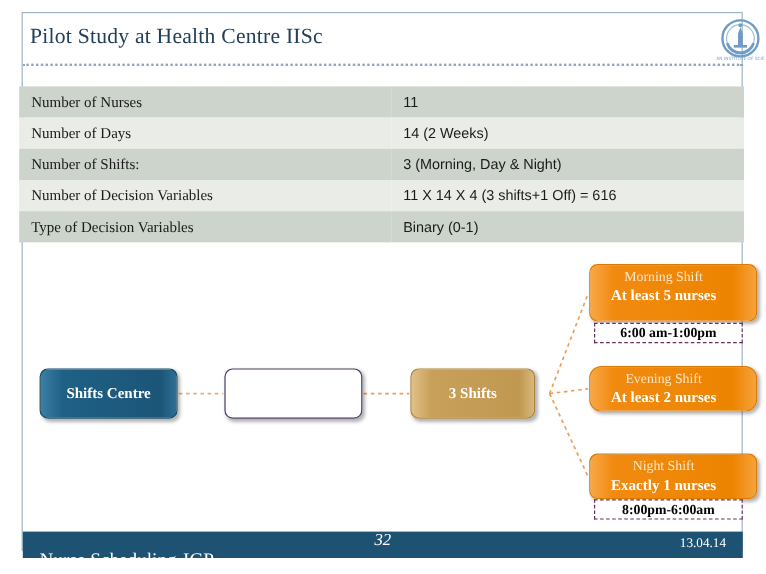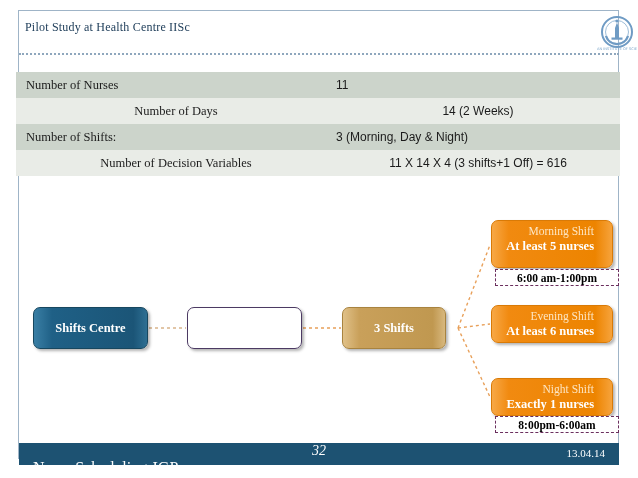--- a/index.html
+++ b/index.html
@@ -35,21 +35,21 @@
     left: 19px;
     top: 11px;
     width: 599px;
     height: 43px;
   }
   #page-title {
     position: absolute;
     left: 6px;
     top: 9px;
     font-family: "Liberation Serif", serif;
-    font-size: 12px;
+    font-size: 18px;
     color: #22405c;
     letter-spacing: 0.2px;
     white-space: nowrap;
   }
   #title-divider {
     position: absolute;
     left: 19px;
     top: 53px;
     width: 600px;
     height: 0;
@@ -74,21 +74,21 @@
     border-collapse: collapse;
     table-layout: fixed;
   }
   #spec-table td {
     height: 26px;
     padding: 0 0 0 10px;
     vertical-align: middle;
     border: none;
   }
   #spec-table tr.odd td { background: #ccd4cb; }
-  #spec-table tr.even td { background: #e9ece7; text-align: center; }
+  #spec-table tr.even td { background: #e9ece7; }
   #spec-table td.k {
     width: 300px;
     font-family: "Liberation Serif", serif;
     font-size: 12.5px;
     color: #1b1b1b;
   }
   #spec-table td.v {
     font-family: "Liberation Sans", sans-serif;
     font-size: 12px;
     color: #1b1b1b;
@@ -136,28 +136,28 @@
   }
   #box-shifts {
     left: 323px; top: 102px; width: 104px; height: 42px;
     background: linear-gradient(to right, #e0c189 0%, #c9a05a 16%, #c09850 88%, #d8b87e 100%);
     border: 1px solid #a8833f;
   }
 
   .shift-box {
     position: absolute;
     left: 472px;
-    width: 122px;
+    width: 140px;
     border-radius: 7px;
     background: linear-gradient(to right, #f7a846 0%, #f18a10 14%, #ed8400 86%, #f6a33c 100%);
     border: 1px solid #d97a06;
     box-shadow: 2px 2px 3px rgba(0,0,0,0.30);
     box-sizing: border-box;
     padding: 3px 18px 4px 2px;
-    text-align: right;
+    text-align: center;
   }
   .shift-title {
     font-family: "Liberation Serif", serif;
     font-size: 11.5px;
     color: #fde6c4;
     line-height: 15px;
   }
   .shift-req {
     font-family: "Liberation Serif", serif;
     font-weight: bold;
@@ -177,21 +177,21 @@
     align-items: center;
     justify-content: center;
     font-family: "Liberation Serif", serif;
     font-weight: bold;
     font-size: 11.5px;
     color: #000000;
   }
 
   #shift-morning { top: 15px; height: 48px; }
   #time-morning  { top: 64px; }
-  #shift-evening { top: 100px; height: 38px; }
+  #shift-evening { top: 100px; height: 38px; border-radius: 10px; }
   #time-evening  { top: 138px; }
   #shift-night   { top: 173px; height: 38px; }
   #time-night    { top: 211px; }
 
   
   #footer {
     position: absolute;
     left: 19px;
     top: 443px;
     width: 600px;
@@ -260,20 +260,24 @@
         <td class="v">14 (2 Weeks)</td>
       </tr>
       <tr class="odd">
         <td class="k">Number of Shifts:</td>
         <td class="v">3 (Morning, Day &amp; Night)</td>
       </tr>
       <tr class="even">
         <td class="k">Number of Decision Variables</td>
         <td class="v">11 X 14 X 4 (3 shifts+1 Off) = 616</td>
       </tr>
+      <tr class="odd">
+        <td class="k">Type of Decision Variables</td>
+        <td class="v">Binary (0-1)</td>
+      </tr>
     </tbody>
   </table>
 
   <div id="diagram">
 
     <svg id="connectors" viewBox="0 0 600 235" aria-hidden="true">
 
       <line x1="130" y1="123" x2="167" y2="123" stroke="#d9b48a" stroke-width="1.4" stroke-dasharray="3,3"></line>
 
       <line x1="284" y1="123" x2="322" y2="123" stroke="#e8a05a" stroke-width="1.4" stroke-dasharray="3,3"></line>
@@ -296,21 +300,21 @@
     </div>
 
     <div class="shift-box" id="shift-morning">
       <div class="shift-title">Morning Shift</div>
       <div class="shift-req">At least  5 nurses</div>
     </div>
     <div class="time-box" id="time-morning">6:00 am-1:00pm</div>
 
     <div class="shift-box" id="shift-evening">
       <div class="shift-title">Evening Shift</div>
-      <div class="shift-req">At least 6 nurses</div>
+      <div class="shift-req">At least 2 nurses</div>
     </div>
 
     <div class="shift-box" id="shift-night">
       <div class="shift-title">Night Shift</div>
       <div class="shift-req">Exactly 1 nurses</div>
     </div>
     <div class="time-box" id="time-night">8:00pm-6:00am</div>
 
   </div>
 

